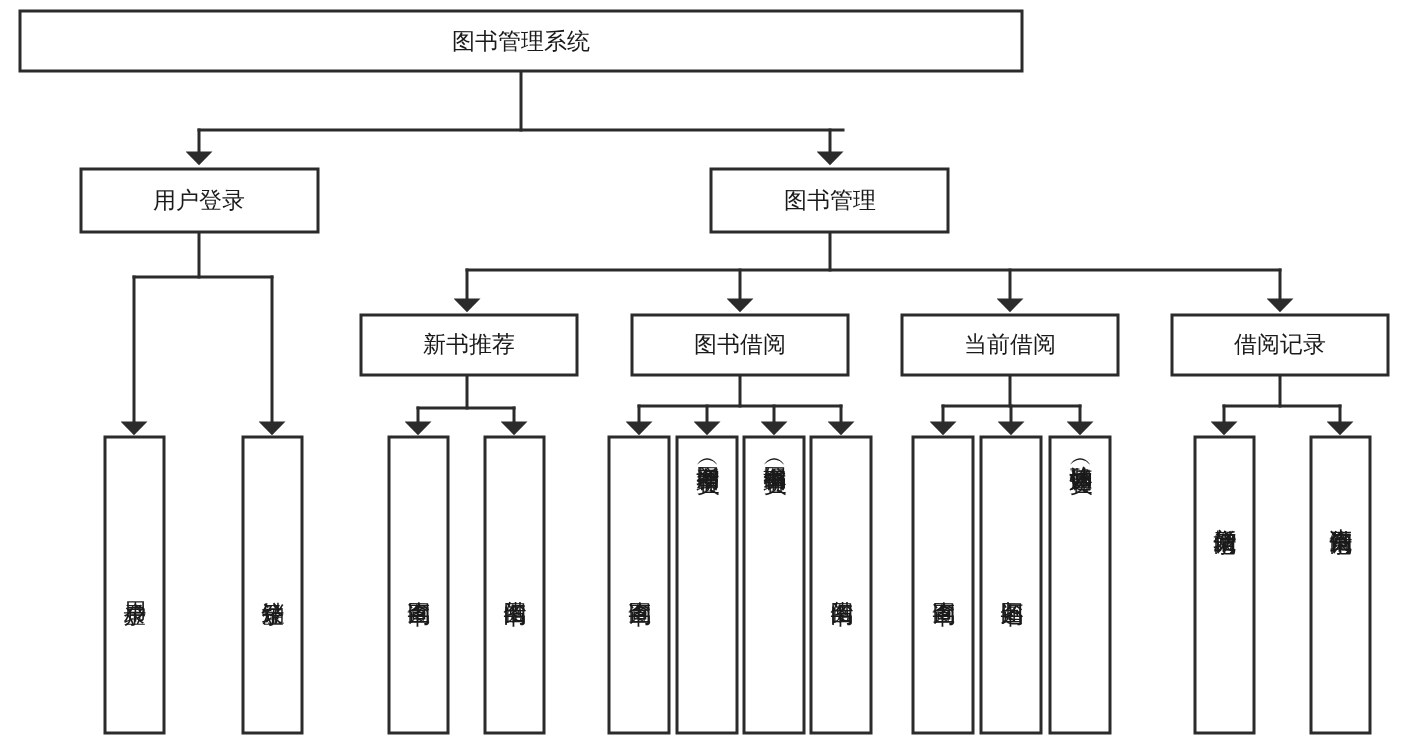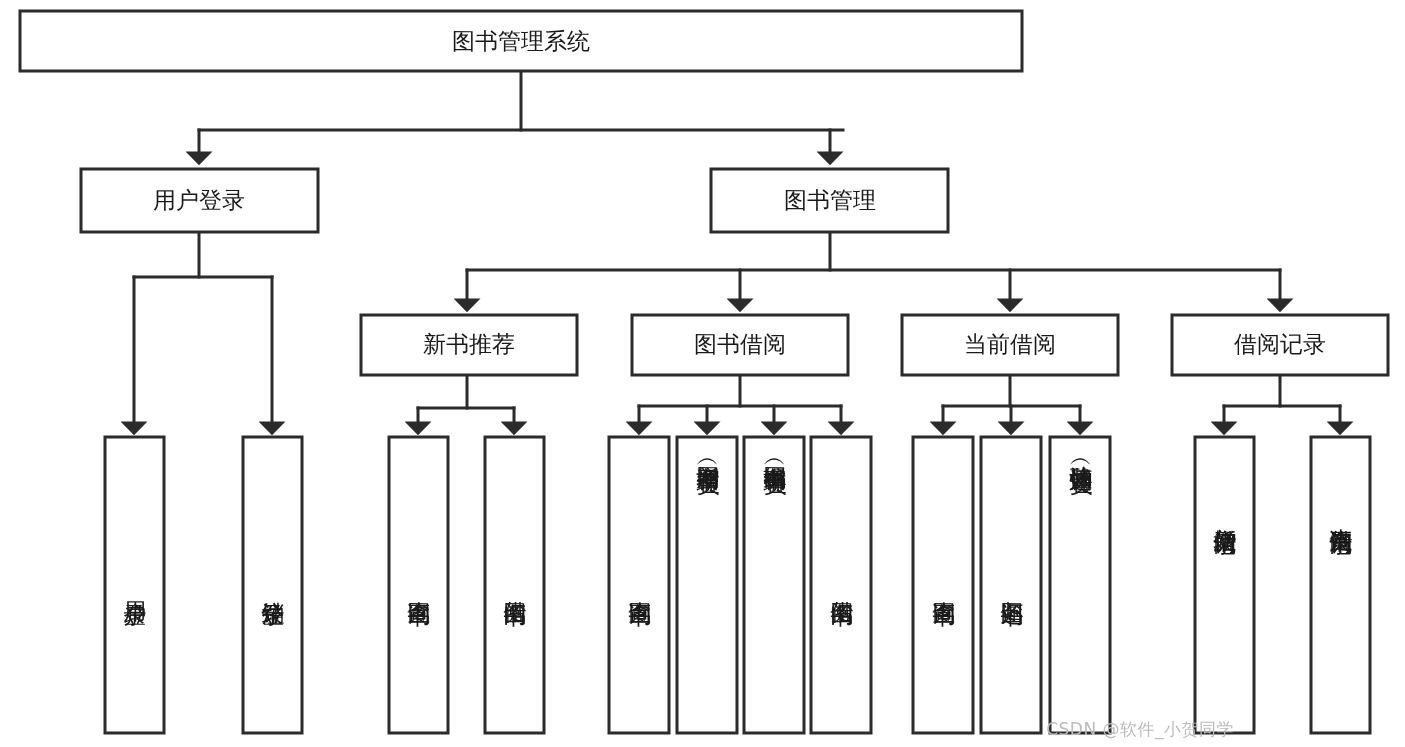--- a/index.html
+++ b/index.html
@@ -212,15 +212,14 @@
       <text class="node-label vertical" x="1224" y="513" writing-mode="tb">新增借阅记录</text>
     </g>
 
     <g>
       <rect class="node-box" x="1311" y="437" width="59" height="296"></rect>
       <text class="node-label vertical" x="1340" y="513" writing-mode="tb">查询借阅记录</text>
     </g>
 
   </svg>
 
-  <div class="watermark">CSDN @软件_小贺同学</div>
 
 </div>
 
 </body></html>

